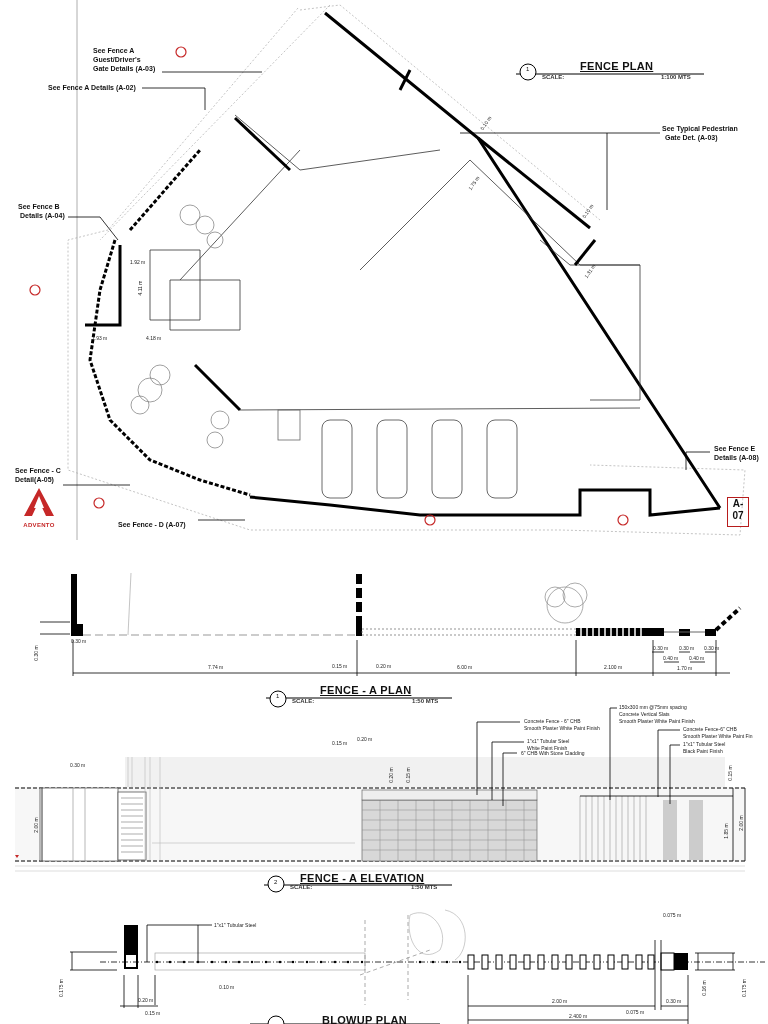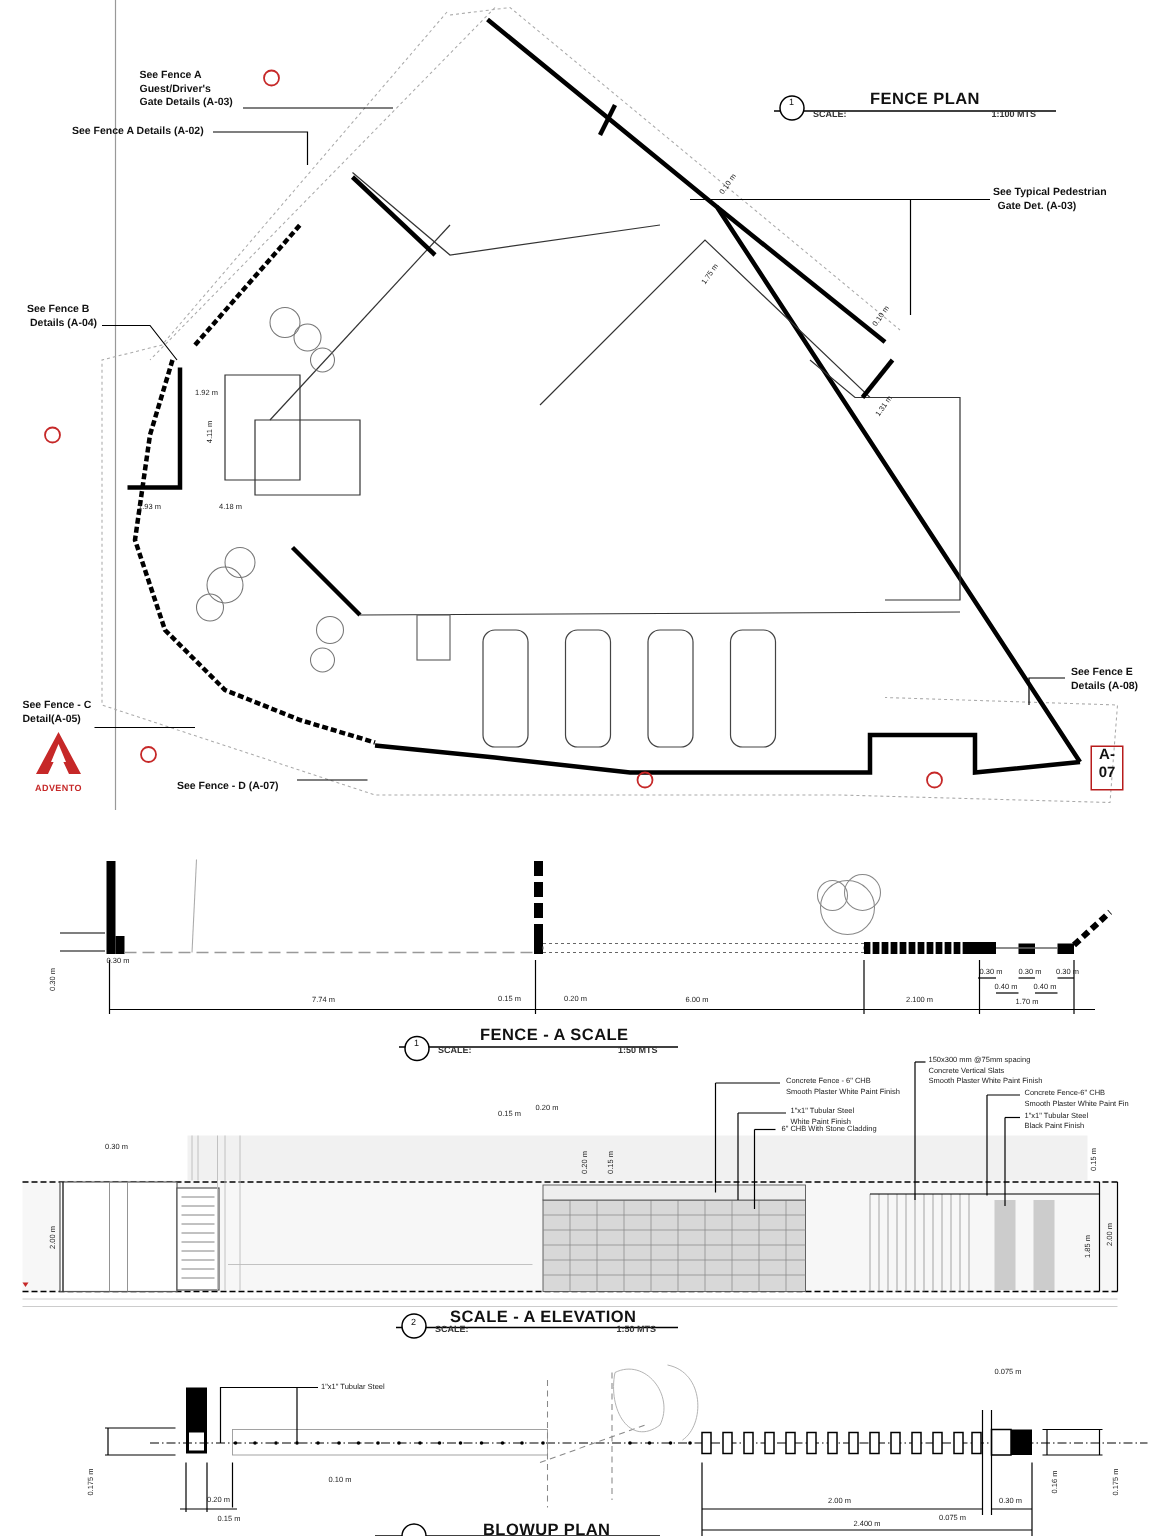--- a/index.html
+++ b/index.html
@@ -1,20 +1,20 @@
 <!DOCTYPE html>
 <html><head>
 <meta charset="utf-8">
 <style>
   html,body{margin:0;padding:0;background:#fff;}
   body{width:768px;height:1024px;position:relative;overflow:hidden;font-family:"Liberation Sans",sans-serif;color:#111;}
   .abs{position:absolute;}
   .note{position:absolute;font-size:7px;font-weight:bold;line-height:9px;white-space:nowrap;}
   .dim{position:absolute;font-size:5px;color:#222;white-space:nowrap;}
-  .title{position:absolute;font-size:11px;font-weight:bold;letter-spacing:0.3px;white-space:nowrap;}
+  .title{position:absolute;font-size:11px;font-weight:bold;letter-spacing:0.3px;white-space:nowrap;text-decoration:underline;}
   .scale-lbl{position:absolute;font-size:6px;font-weight:bold;color:#333;white-space:nowrap;}
   .spec{position:absolute;font-size:5px;line-height:7px;color:#222;white-space:nowrap;}
   svg{position:absolute;left:0;top:0;}
   .sheet-badge{position:absolute;left:727px;top:497px;width:20px;height:28px;border:1.5px solid #b71c1c;color:#111;font-weight:bold;font-size:10px;line-height:12px;text-align:center;}
 </style>
 </head>
 <body>
 
 <svg width="768" height="1024" viewBox="0 0 768 1024">
 
@@ -380,42 +380,42 @@
   </svg>
   <div style="font-size:6px;font-weight:bold;color:#c62828;text-align:center;letter-spacing:0.3px;">ADVENTO</div>
 </div>
 
 <div class="sheet-badge">
   <div>A-</div>
   <div>07</div>
 </div>
 
 <section>
-  <div class="title" style="left:320px;top:684px;">FENCE - A SCALE</div>
+  <div class="title" style="left:320px;top:684px;">FENCE - A PLAN</div>
   <div class="abs" style="left:276px;top:693px;font-size:6px;">1</div>
   <div class="scale-lbl" style="left:292px;top:698px;">SCALE:</div>
   <div class="scale-lbl" style="left:412px;top:698px;">1:50 MTS</div>
 
   <div class="dim" style="left:28px;top:650px;transform:rotate(-90deg);">0.30 m</div>
   <div class="dim" style="left:71px;top:638px;">0.30 m</div>
   <div class="dim" style="left:208px;top:664px;">7.74 m</div>
   <div class="dim" style="left:332px;top:663px;">0.15 m</div>
   <div class="dim" style="left:376px;top:663px;">0.20 m</div>
   <div class="dim" style="left:457px;top:664px;">6.00 m</div>
   <div class="dim" style="left:604px;top:664px;">2.100 m</div>
   <div class="dim" style="left:653px;top:645px;">0.30 m</div>
   <div class="dim" style="left:679px;top:645px;">0.30 m</div>
   <div class="dim" style="left:704px;top:645px;">0.30 m</div>
   <div class="dim" style="left:663px;top:655px;">0.40 m</div>
   <div class="dim" style="left:689px;top:655px;">0.40 m</div>
   <div class="dim" style="left:677px;top:665px;">1.70 m</div>
 </section>
 
 <section>
-  <div class="title" style="left:300px;top:872px;">SCALE - A ELEVATION</div>
+  <div class="title" style="left:300px;top:872px;">FENCE - A ELEVATION</div>
   <div class="abs" style="left:274px;top:879px;font-size:6px;">2</div>
   <div class="scale-lbl" style="left:290px;top:884px;">SCALE:</div>
   <div class="scale-lbl" style="left:411px;top:884px;">1:50 MTS</div>
 
   <div class="dim" style="left:70px;top:762px;">0.30 m</div>
   <div class="dim" style="left:28px;top:822px;transform:rotate(-90deg);">2.00 m</div>
   <div class="dim" style="left:332px;top:740px;">0.15 m</div>
   <div class="dim" style="left:357px;top:736px;">0.20 m</div>
   <div class="dim" style="left:383px;top:772px;transform:rotate(-90deg);">0.20 m</div>
   <div class="dim" style="left:400px;top:772px;transform:rotate(-90deg);">0.15 m</div>

